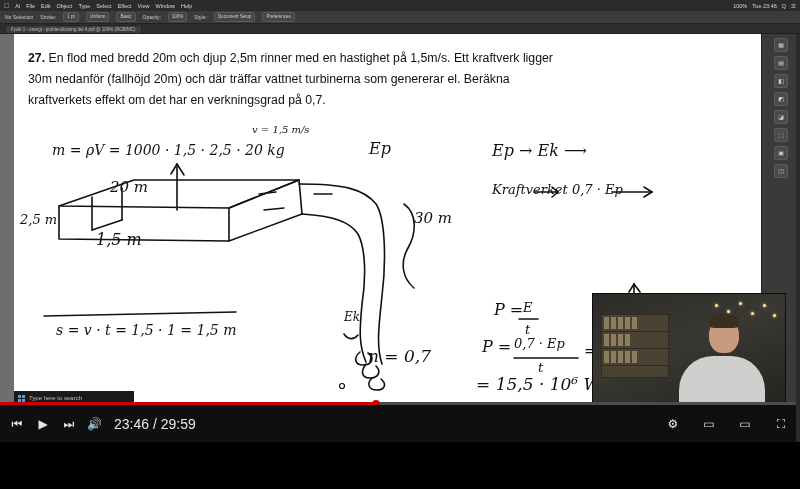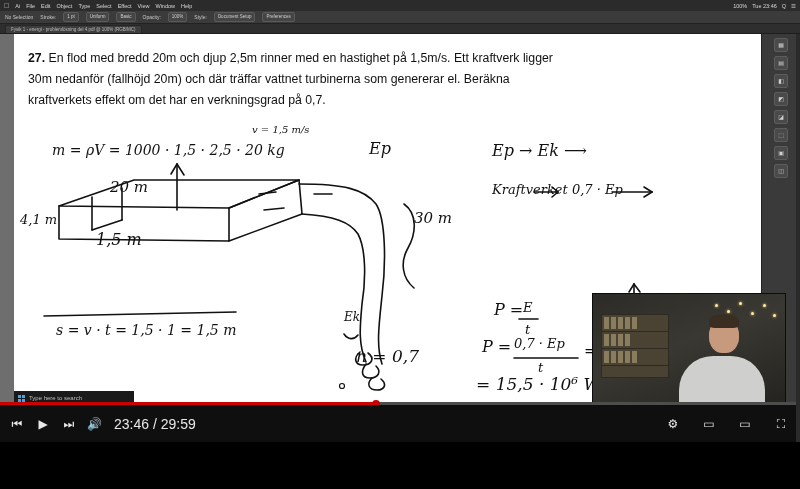--- a/index.html
+++ b/index.html
@@ -432,28 +432,28 @@
         <path d="M544,158 L538,153"></path>
         <path d="M544,158 L538,163"></path>
         <path d="M598,158 L638,158"></path>
         <path d="M638,158 L630,153"></path>
         <path d="M638,158 L630,163"></path>
       </g>
     </svg>
 
     <div class="hand i" style="left:38px; top:108px; font-size:14px;">m = ρV = 1000 · 1,5 · 2,5 · 20 kg</div>
     <div class="hand i" style="left:96px; top:144px; font-size:15px;">20 m</div>
-    <div class="hand i" style="left:6px; top:178px; font-size:13px;">4,1 m</div>
+    <div class="hand i" style="left:6px; top:178px; font-size:13px;">2,5 m</div>
     <div class="hand i" style="left:82px; top:196px; font-size:16px;">1,5 m</div>
     <div class="hand i" style="left:238px; top:90px; font-size:10px;">v = 1,5 m/s</div>
     <div class="hand i" style="left:355px; top:105px; font-size:16px;">Ep</div>
     <div class="hand i" style="left:400px; top:175px; font-size:15px;">30 m</div>
     <div class="hand i" style="left:330px; top:276px; font-size:12px;">Ek</div>
     <div class="hand i" style="left:42px; top:288px; font-size:14px;">s = v · t = 1,5 · 1 = 1,5 m</div>
-    <div class="hand i" style="left:342px; top:312px; font-size:17px;">n = 0,7</div>
+    <div class="hand i" style="left:354px; top:312px; font-size:17px;">n = 0,7</div>
 
     <div class="hand i" style="left:478px; top:107px; font-size:16px;">Ep → Ek ⟶</div>
     <div class="hand i" style="left:478px; top:148px; font-size:13px;">Kraftverket   0,7 · Ep</div>
     <div class="hand i" style="left:614px; top:278px; font-size:13px;">n</div>
 
     <div class="hand i" style="left:480px; top:266px; font-size:16px;">P =</div>
     <div class="hand i" style="left:509px; top:266px; font-size:13px;">E</div>
     <div class="hand i" style="left:511px; top:288px; font-size:13px;">t</div>
 
     <div class="hand i" style="left:468px; top:303px; font-size:16px;">P =</div>

